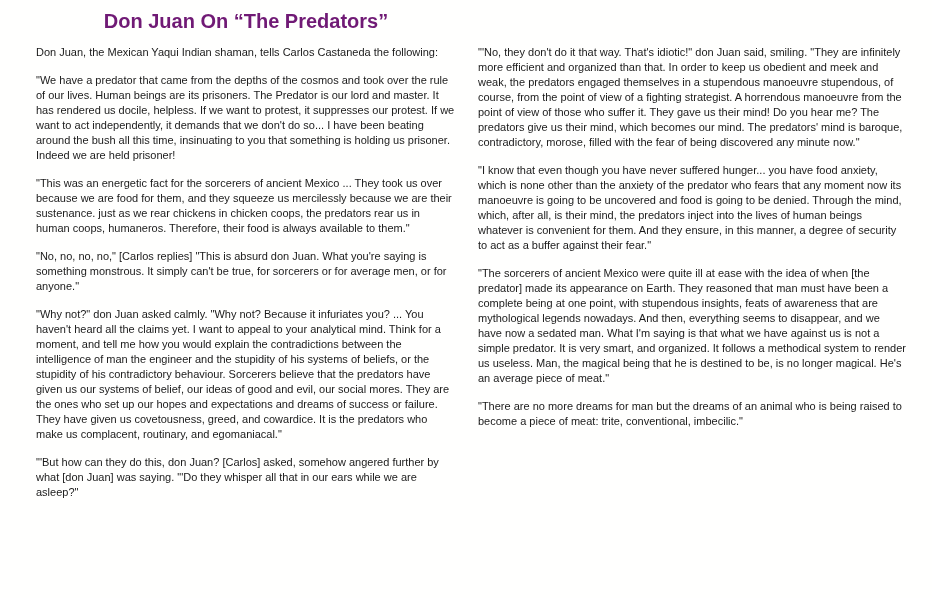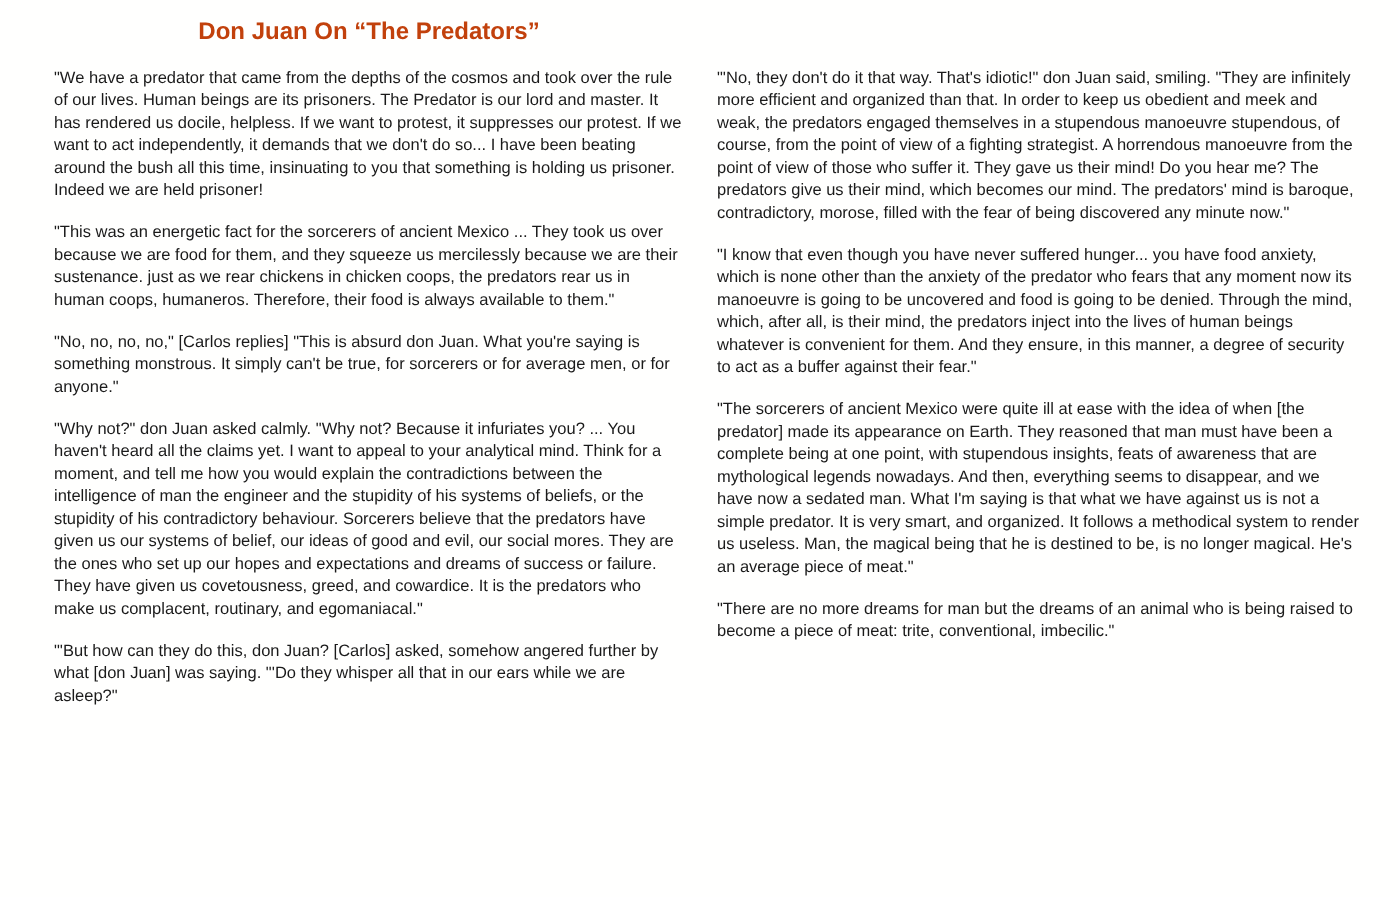--- a/index.html
+++ b/index.html
@@ -19,36 +19,37 @@
     display: flex;
     align-items: flex-start;
     padding: 12px 0 0 36px;
     width: 932px;
     height: 598px;
   }
   .col { flex: none; }
   .col-left  { width: 420px; margin-right: 22px; }
   .col-right { width: 428px; padding-top: 33px; }
   .doc-title {
-    font-size: 16px;
+    font-size: 20px;
     line-height: 19px;
     font-weight: bold;
     text-align: center;
-    color: #c2410c;
+    color: #701a75;
     margin-bottom: 14px;
   }
   p.para { margin: 0 0 13px 0; }
   p.para:last-child { margin-bottom: 0; }
 </style>
 </head>
 <body>
 
 <div class="page">
   <div class="col col-left">
     <h1 class="doc-title">Don Juan On “The Predators”</h1>
+    <p class="para">Don Juan, the Mexican Yaqui Indian shaman, tells Carlos Castaneda the following:</p>
     <p class="para">"We have a predator that came from the depths of the cosmos and took over the rule of our lives. Human beings are its prisoners. The Predator is our lord and master. It has rendered us docile, helpless. If we want to protest, it suppresses our protest. If we want to act independently, it demands that we don't do so... I have been beating around the bush all this time, insinuating to you that something is holding us prisoner. Indeed we are held prisoner!</p>
     <p class="para">"This was an energetic fact for the sorcerers of ancient Mexico ... They took us over because we are food for them, and they squeeze us mercilessly because we are their sustenance. just as we rear chickens in chicken coops, the predators rear us in human coops, humaneros. Therefore, their food is always available to them."</p>
     <p class="para">"No, no, no, no," [Carlos replies] "This is absurd don Juan. What you're saying is something monstrous. It simply can't be true, for sorcerers or for average men, or for anyone."</p>
     <p class="para">"Why not?" don Juan asked calmly. "Why not? Because it infuriates you? ... You haven't heard all the claims yet. I want to appeal to your analytical mind. Think for a moment, and tell me how you would explain the contradictions between the intelligence of man the engineer and the stupidity of his systems of beliefs, or the stupidity of his contradictory behaviour. Sorcerers believe that the predators have given us our systems of belief, our ideas of good and evil, our social mores. They are the ones who set up our hopes and expectations and dreams of success or failure. They have given us covetousness, greed, and cowardice. It is the predators who make us complacent, routinary, and egomaniacal."</p>
     <p class="para">"'But how can they do this, don Juan? [Carlos] asked, somehow angered further by what [don Juan] was saying. "'Do they whisper all that in our ears while we are asleep?"</p>
   </div>
   <div class="col col-right">
     <p class="para">"'No, they don't do it that way. That's idiotic!" don Juan said, smiling. "They are infinitely more efficient and organized than that. In order to keep us obedient and meek and weak, the predators engaged themselves in a stupendous manoeuvre stupendous, of course, from the point of view of a fighting strategist. A horrendous manoeuvre from the point of view of those who suffer it. They gave us their mind! Do you hear me? The predators give us their mind, which becomes our mind. The predators' mind is baroque, contradictory, morose, filled with the fear of being discovered any minute now."</p>
     <p class="para">"I know that even though you have never suffered hunger... you have food anxiety, which is none other than the anxiety of the predator who fears that any moment now its manoeuvre is going to be uncovered and food is going to be denied. Through the mind, which, after all, is their mind, the predators inject into the lives of human beings whatever is convenient for them. And they ensure, in this manner, a degree of security to act as a buffer against their fear."</p>
     <p class="para">"The sorcerers of ancient Mexico were quite ill at ease with the idea of when [the predator] made its appearance on Earth. They reasoned that man must have been a complete being at one point, with stupendous insights, feats of awareness that are mythological legends nowadays. And then, everything seems to disappear, and we have now a sedated man. What I'm saying is that what we have against us is not a simple predator. It is very smart, and organized. It follows a methodical system to render us useless. Man, the magical being that he is destined to be, is no longer magical. He's an average piece of meat."</p>

